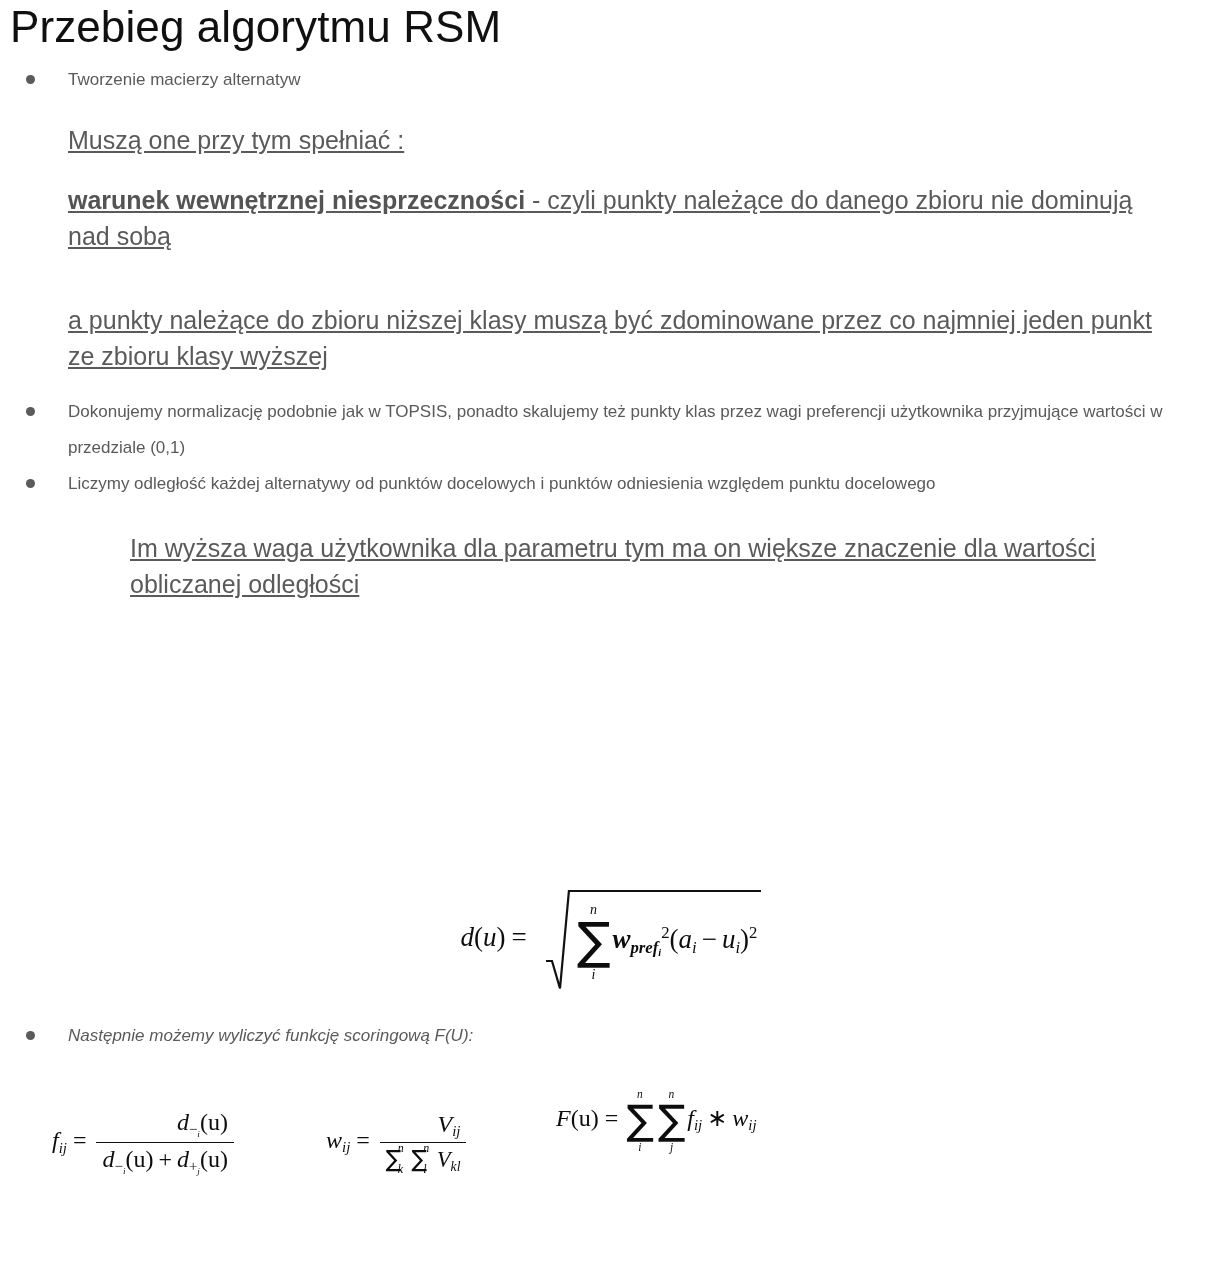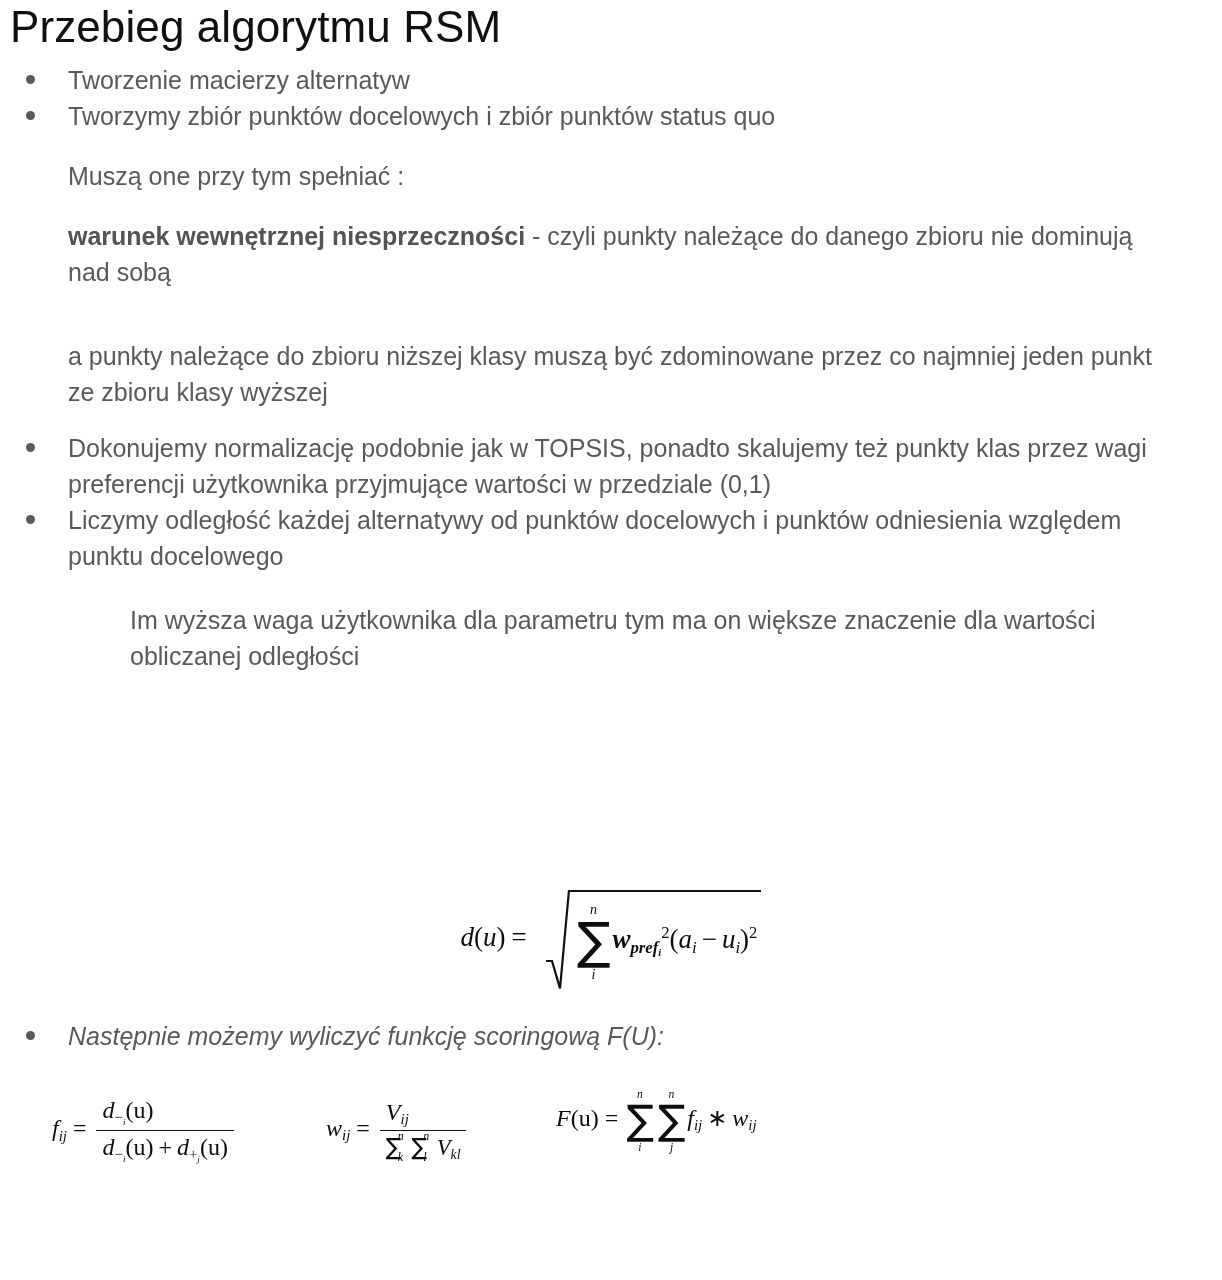--- a/index.html
+++ b/index.html
@@ -53,37 +53,38 @@
   .bullet-row > .bullet-dot {
     position: absolute;
     left: 26px;
     top: 13px;
     width: 9px;
     height: 9px;
     border-radius: 50%;
     background: #5a5a5a;
   }
   .bullet-text {
-    font-size: 25px;
+    font-size: 17px;
     line-height: 36px;
     color: #5a5a5a;
     font-weight: 400;
   }
 
   
   .para-row {
     position: relative;
     padding-left: 68px;
     padding-right: 50px;
   }
   .para-text {
     font-size: 25px;
     line-height: 36px;
     color: #5a5a5a;
     font-weight: 400;
+    text-decoration: underline;
   }
   .para-text b, .para-text strong {
     font-weight: 700;
     color: #545454;
   }
 
   
   .para-row.deep {
     padding-left: 130px;
     padding-right: 120px;
@@ -197,22 +198,22 @@
     white-space: nowrap;
     line-height: 1;
   }
   .f-item.f1 { left: 52px;  top: 26px; }
   .f-item.f2 { left: 326px; top: 28px; }
   .f-item.f3 { left: 556px; top: 16px; }
 
   .frac {
     display: inline-block;
     vertical-align: middle;
-    text-align: left;
-    margin: 0 4px;
+    text-align: right;
+    margin: 12px 4px;
   }
   .frac > .num {
     display: block;
     padding: 0 6px 3px 6px;
   }
   .frac > .den {
     display: block;
     border-top: 1.5px solid #111;
     padding: 4px 6px 0 6px;
   }
@@ -247,24 +248,20 @@
 
   <div class="slide-title">Przebieg algorytmu RSM</div>
 
   <div class="body-block">
 
     <div class="bullet-row">
       <span class="bullet-dot"></span>
       <div class="bullet-text">Tworzenie macierzy alternatyw</div>
     </div>
 
-    <div class="bullet-row">
-      <span class="bullet-dot"></span>
-      <div class="bullet-text">Tworzymy zbiór punktów docelowych i zbiór punktów status quo</div>
-    </div>
 
     <div class="gap-md"></div>
 
     <div class="para-row">
       <div class="para-text">Muszą one przy tym spełniać :</div>
     </div>
 
     <div class="gap-md"></div>
 
     <div class="para-row">

